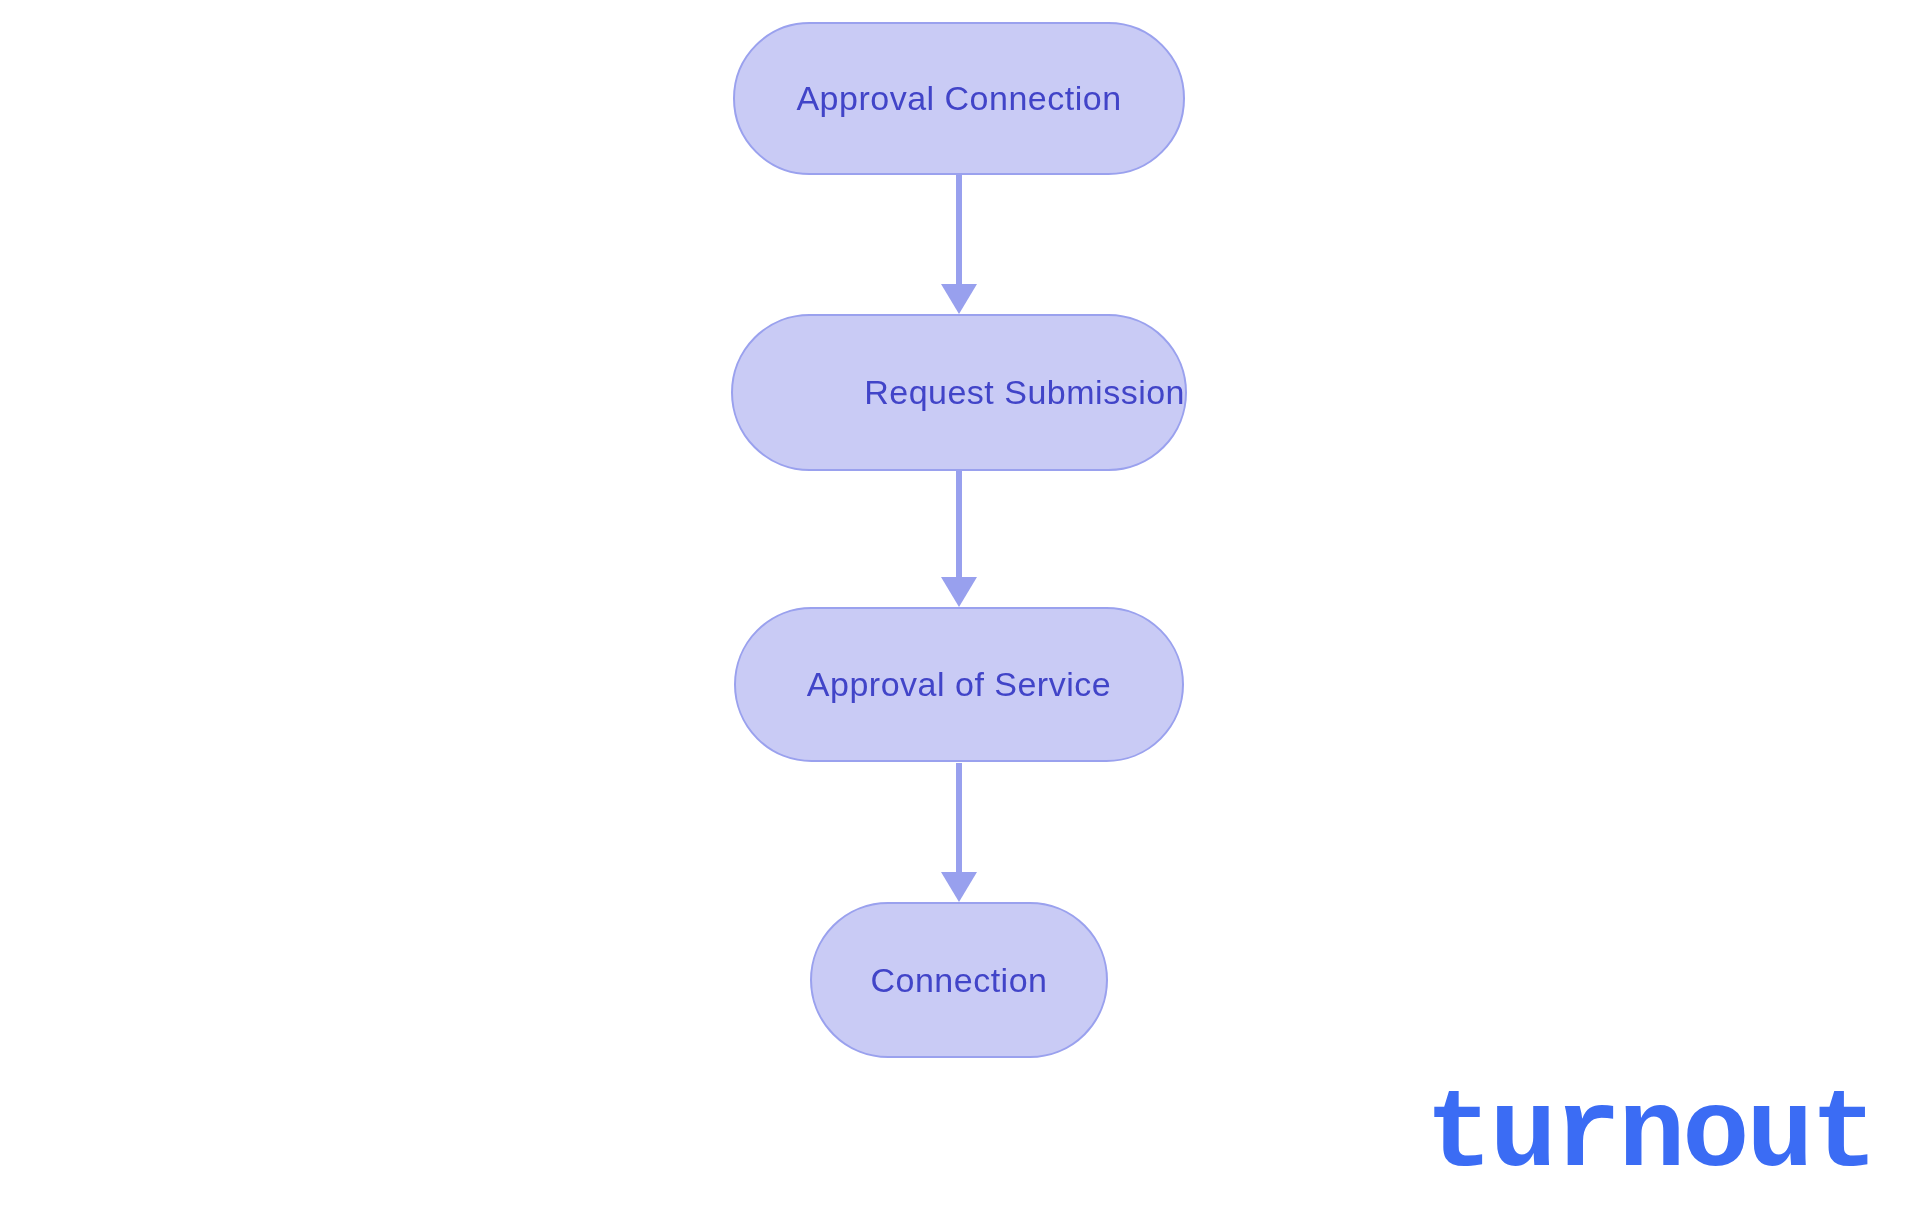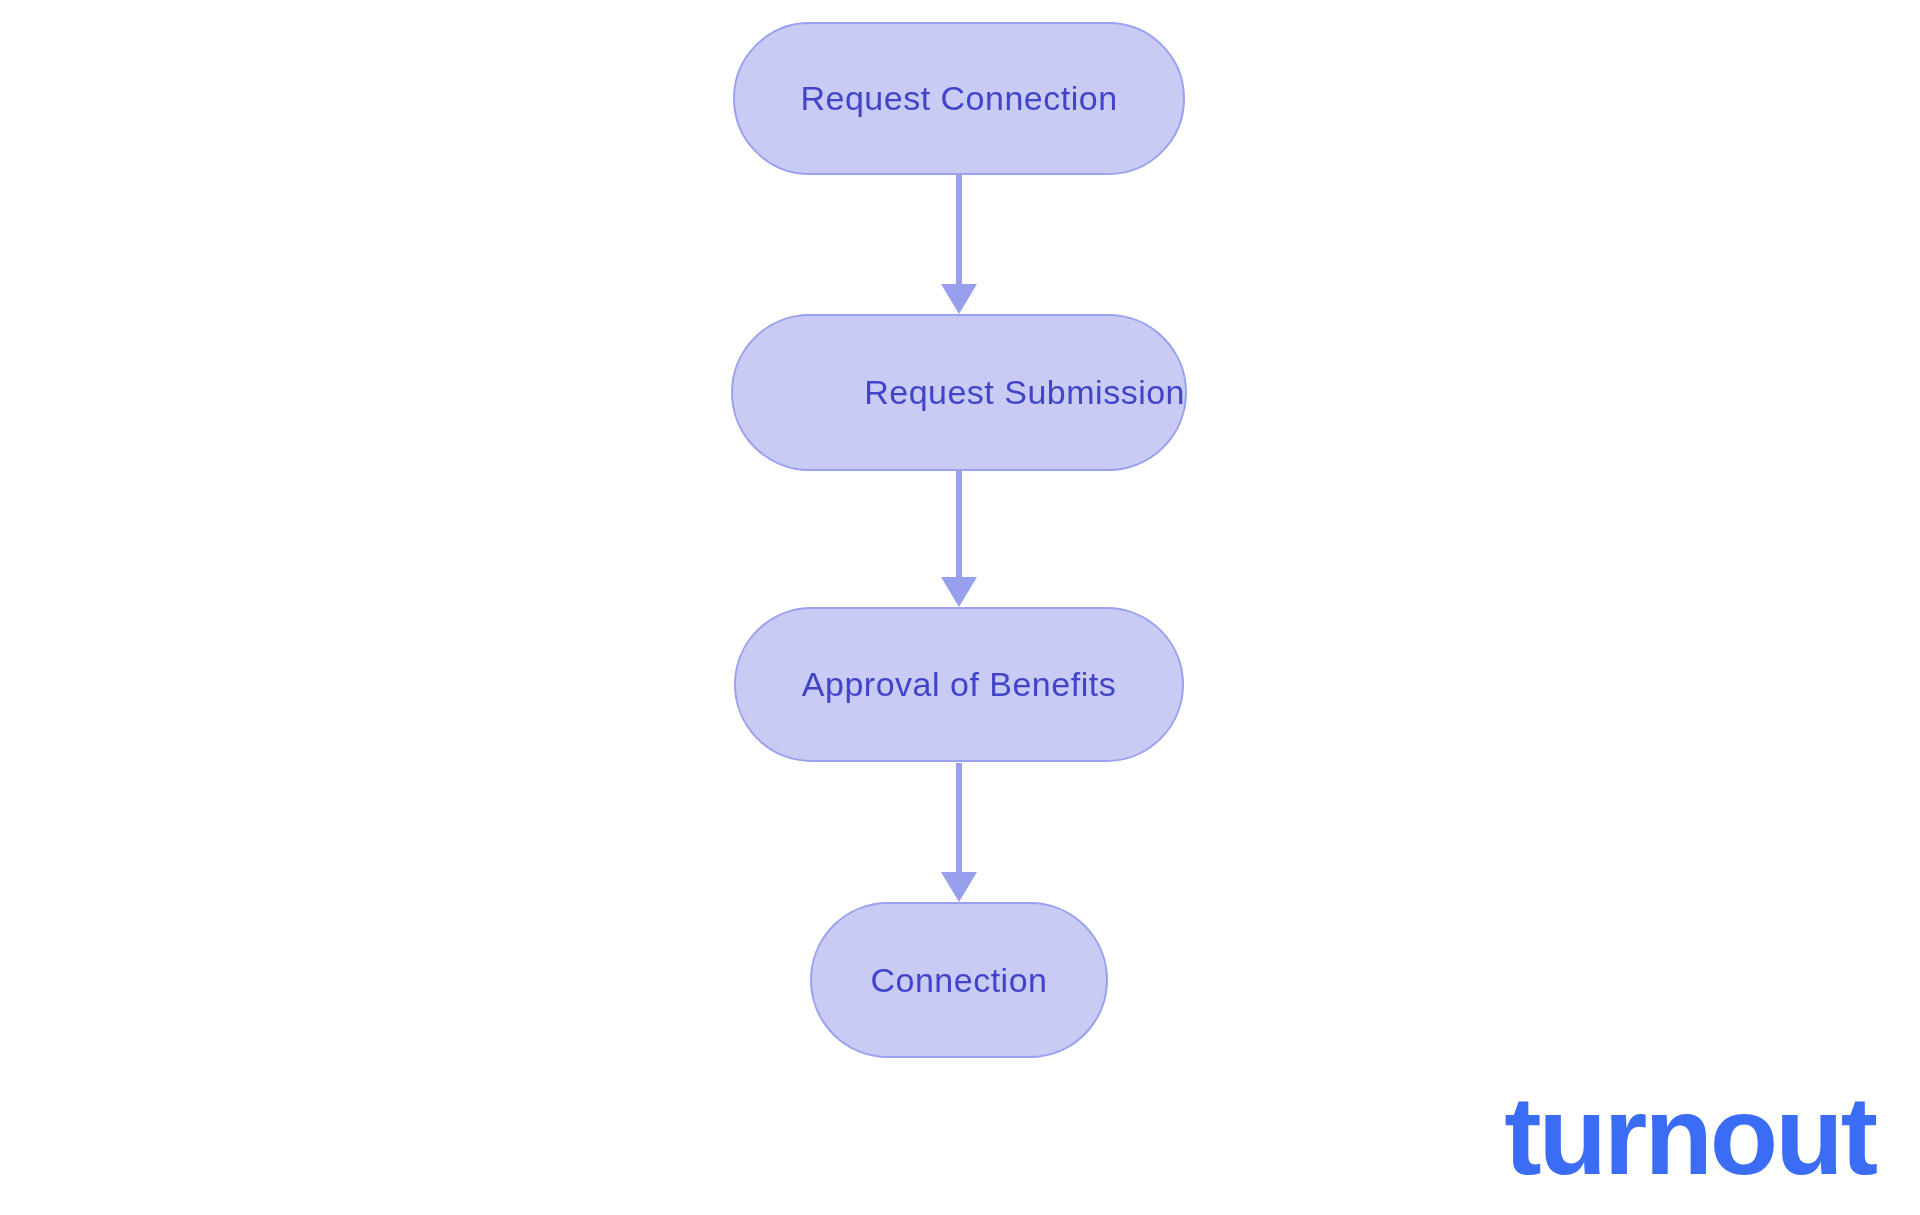--- a/index.html
+++ b/index.html
@@ -67,43 +67,44 @@
   .logo {
     position: absolute;
     right: 45px;
     top: 1080px;
     color: var(--logo);
     font-size: 112px;
     font-weight: 700;
     letter-spacing: -3px;
     line-height: 1.0;
     white-space: nowrap;
+    font-family: Liberation Mono, monospace;
   }
 </style>
 </head>
 <body>
 
 <div class="canvas">
 
   <div class="node n1">
-    <span class="node-label">Request Connection</span>
+    <span class="node-label">Approval Connection</span>
   </div>
 
   <div class="edge-line e1"></div>
   <div class="edge-head h1"></div>
 
   <div class="node n2">
     <span class="node-label">Request Submission</span>
   </div>
 
   <div class="edge-line e2"></div>
   <div class="edge-head h2"></div>
 
   <div class="node n3">
-    <span class="node-label">Approval of Benefits</span>
+    <span class="node-label">Approval of Service</span>
   </div>
 
   <div class="edge-line e3"></div>
   <div class="edge-head h3"></div>
 
   <div class="node n4">
     <span class="node-label">Connection</span>
   </div>
 
   <div class="logo">turnout</div>

